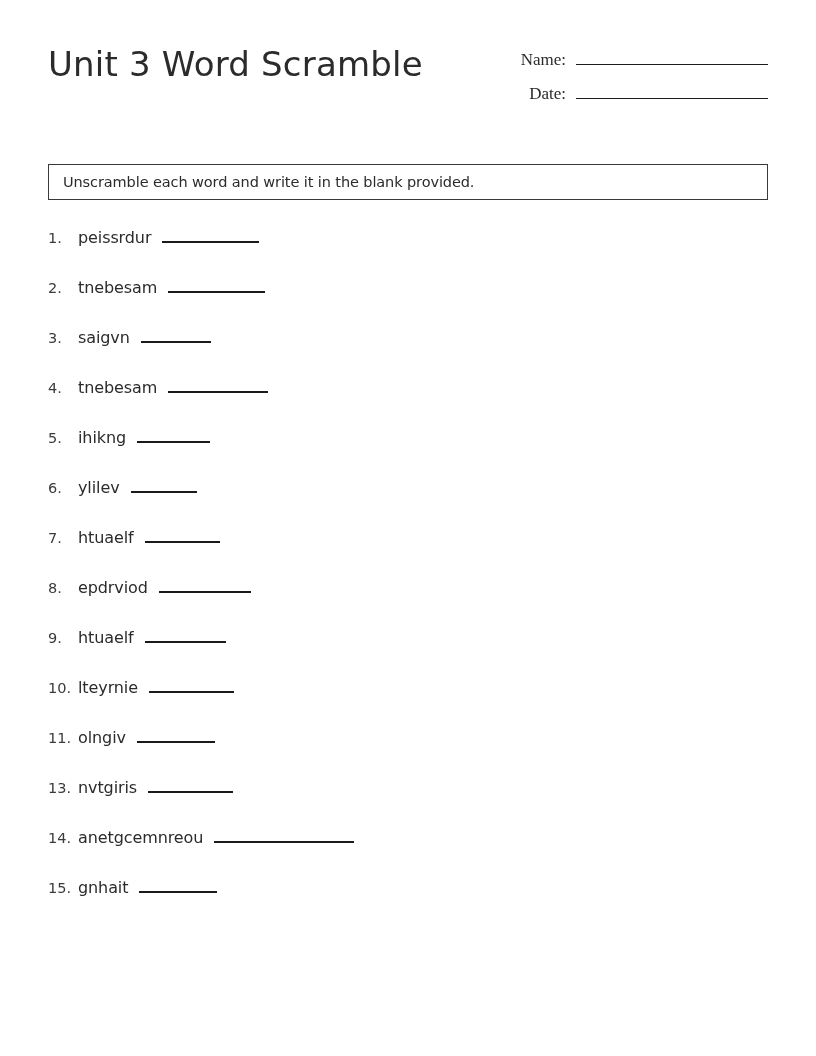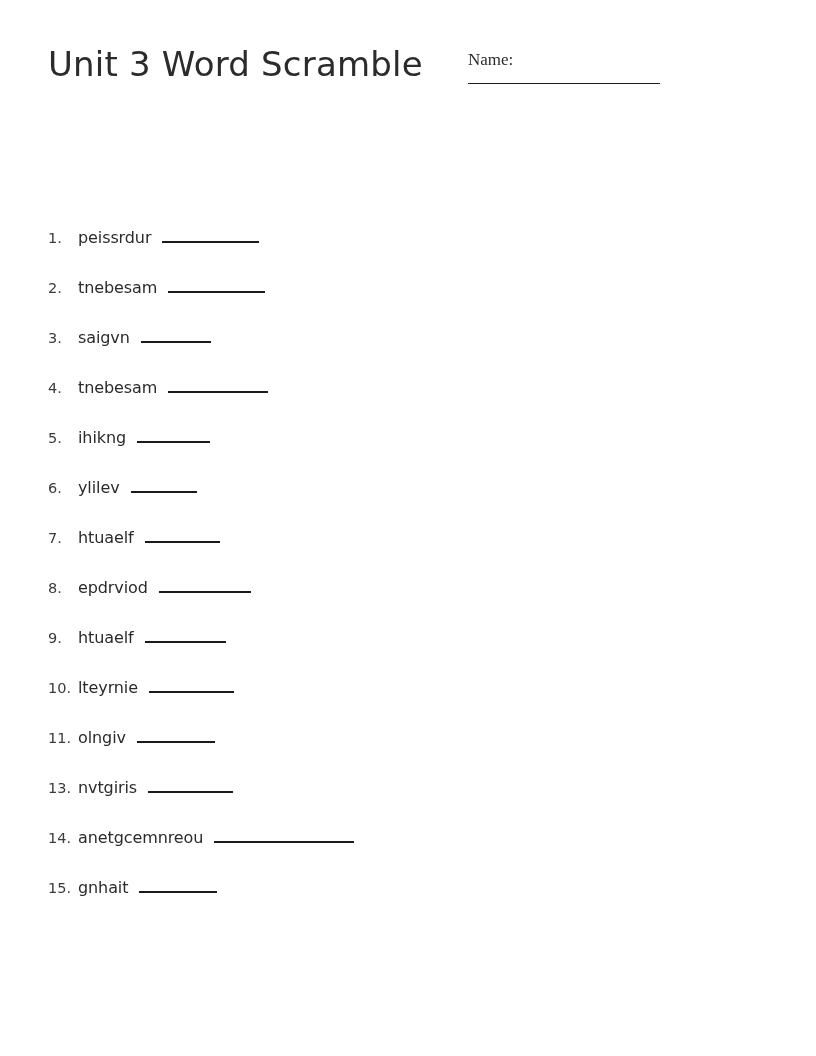--- a/index.html
+++ b/index.html
@@ -45,21 +45,20 @@
     position: absolute;
     right: 0;
     top: 6px;
     width: 300px;
   }
   .meta-row {
     display: flex;
     align-items: baseline;
     justify-content: flex-end;
     height: 34px;
-    flex-direction: column;
   }
   .meta-label {
     font-family: "Liberation Serif", serif;
     font-size: 17px;
     color: #2b2b2b;
     text-align: right;
     padding-right: 10px;
     white-space: nowrap;
   }
   .meta-line {
@@ -158,23 +157,30 @@
 <div class="page">
 
   <div class="header">
     <div class="worksheet-title">Unit 3 Word Scramble</div>
 
     <div class="meta-fields">
       <div class="meta-row">
         <span class="meta-label">Name:</span>
         <span class="meta-line"></span>
       </div>
+      <div class="meta-row">
+        <span class="meta-label">Date:</span>
+        <span class="meta-line"></span>
+      </div>
     </div>
   </div>
 
+  <div class="instruction-box">
+    <span class="instruction-text">Unscramble each word and write it in the blank provided.</span>
+  </div>
 
   <div class="word-list" id="word-list">
       <div class="word-row">
         <span class="word-number">1.</span>
         <span class="scrambled-word">peissrdur</span>
         <span class="answer-blank" style="width: 97px;"></span>
       </div>
       <div class="word-row">
         <span class="word-number">2.</span>
         <span class="scrambled-word">tnebesam</span>

